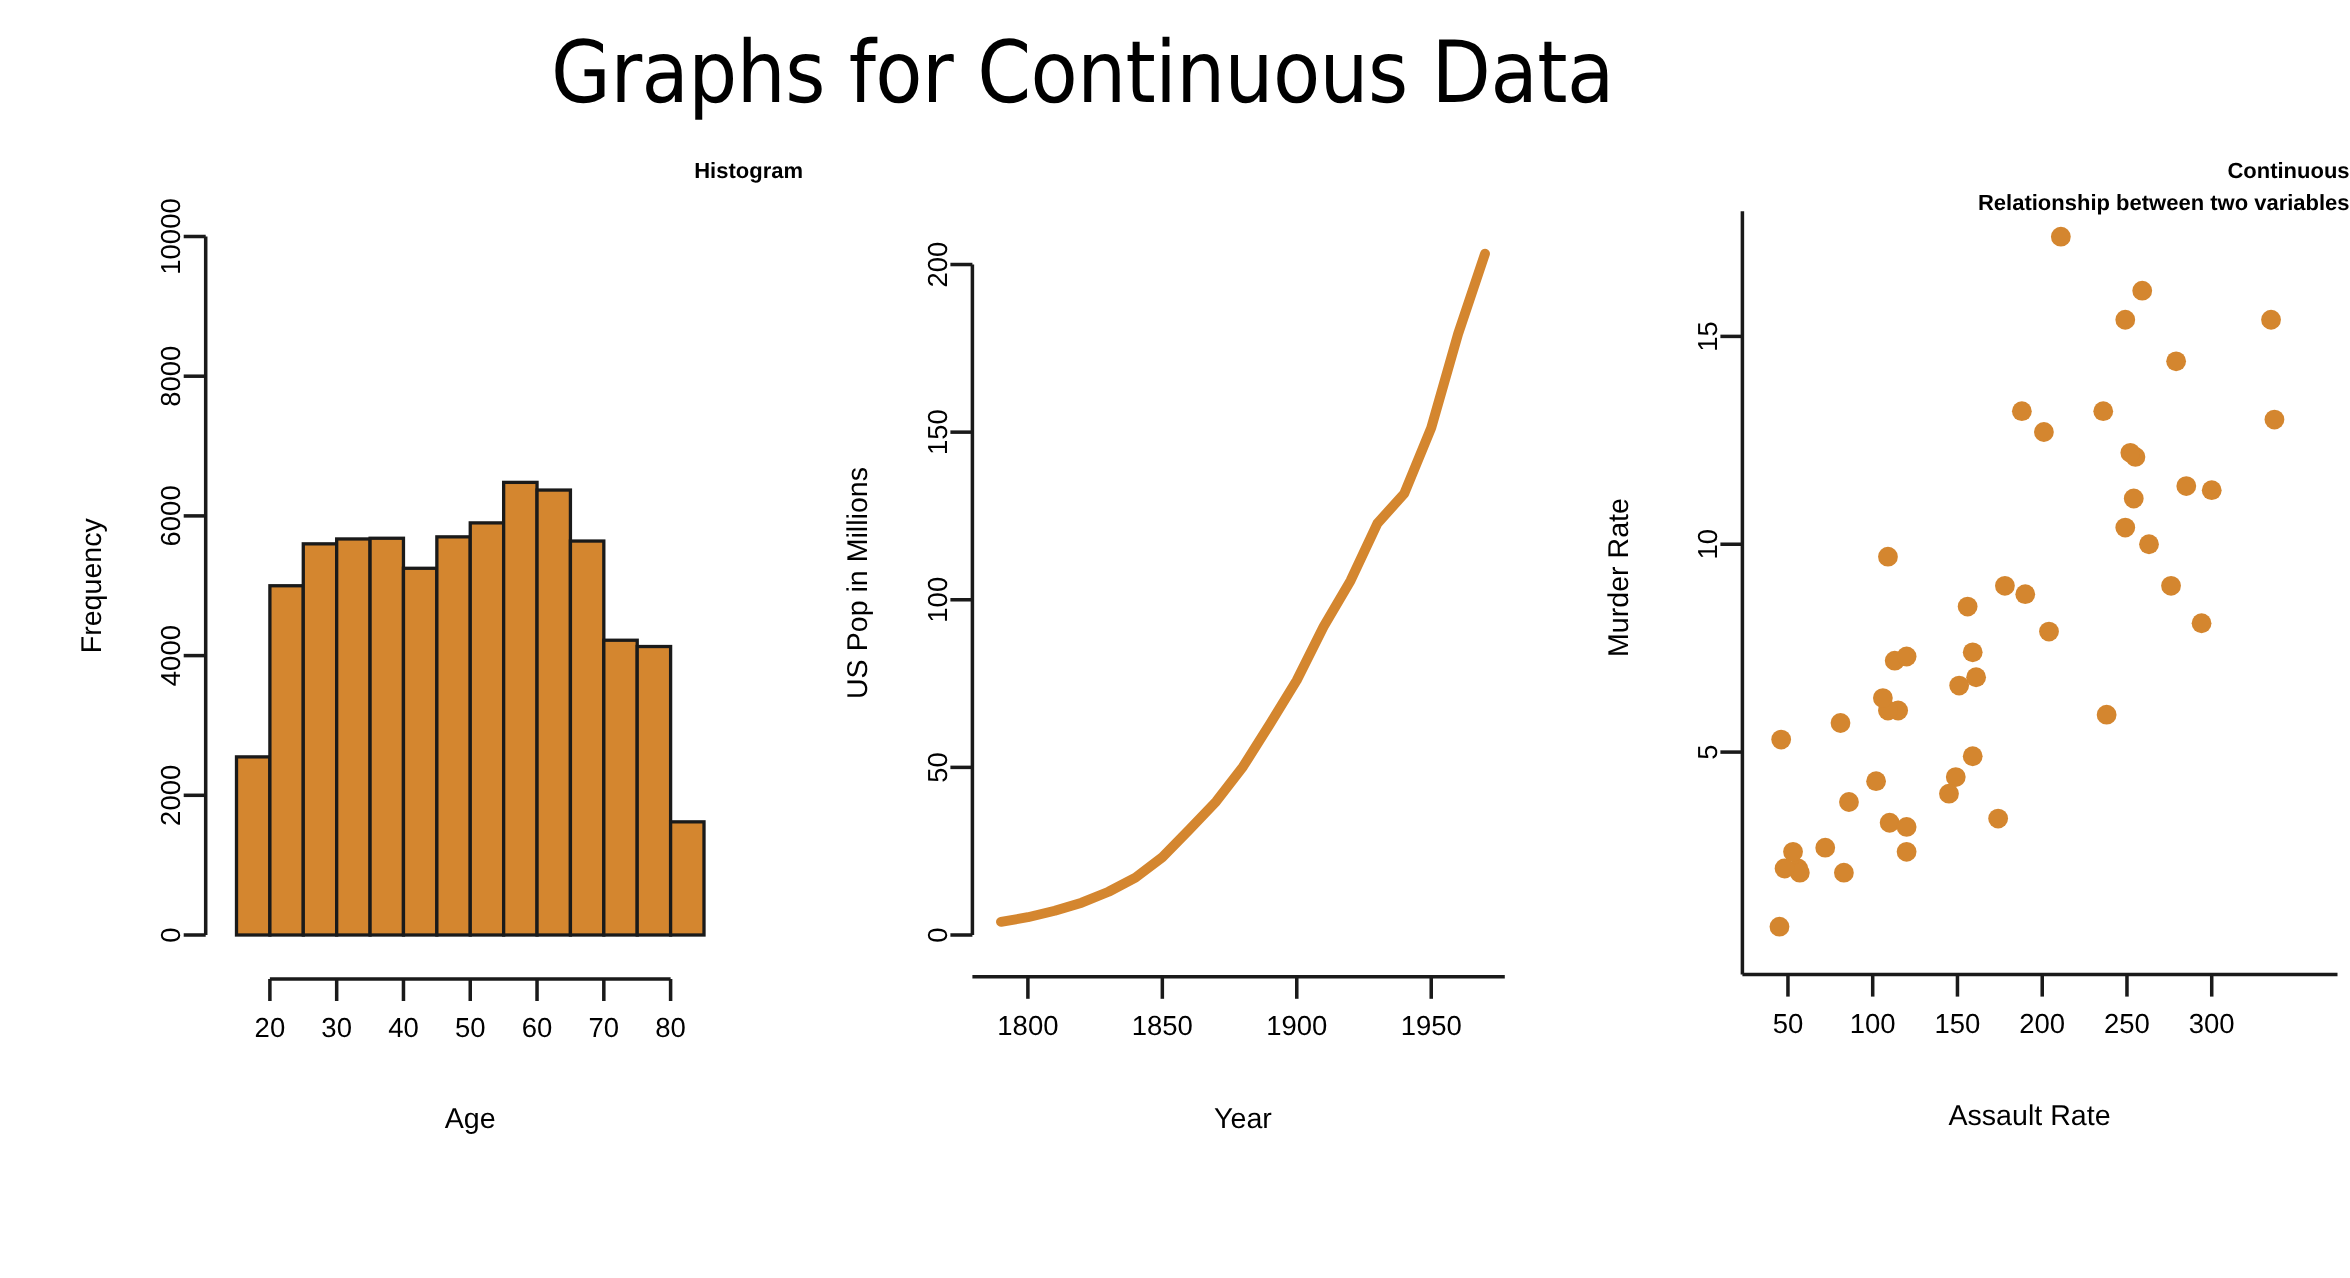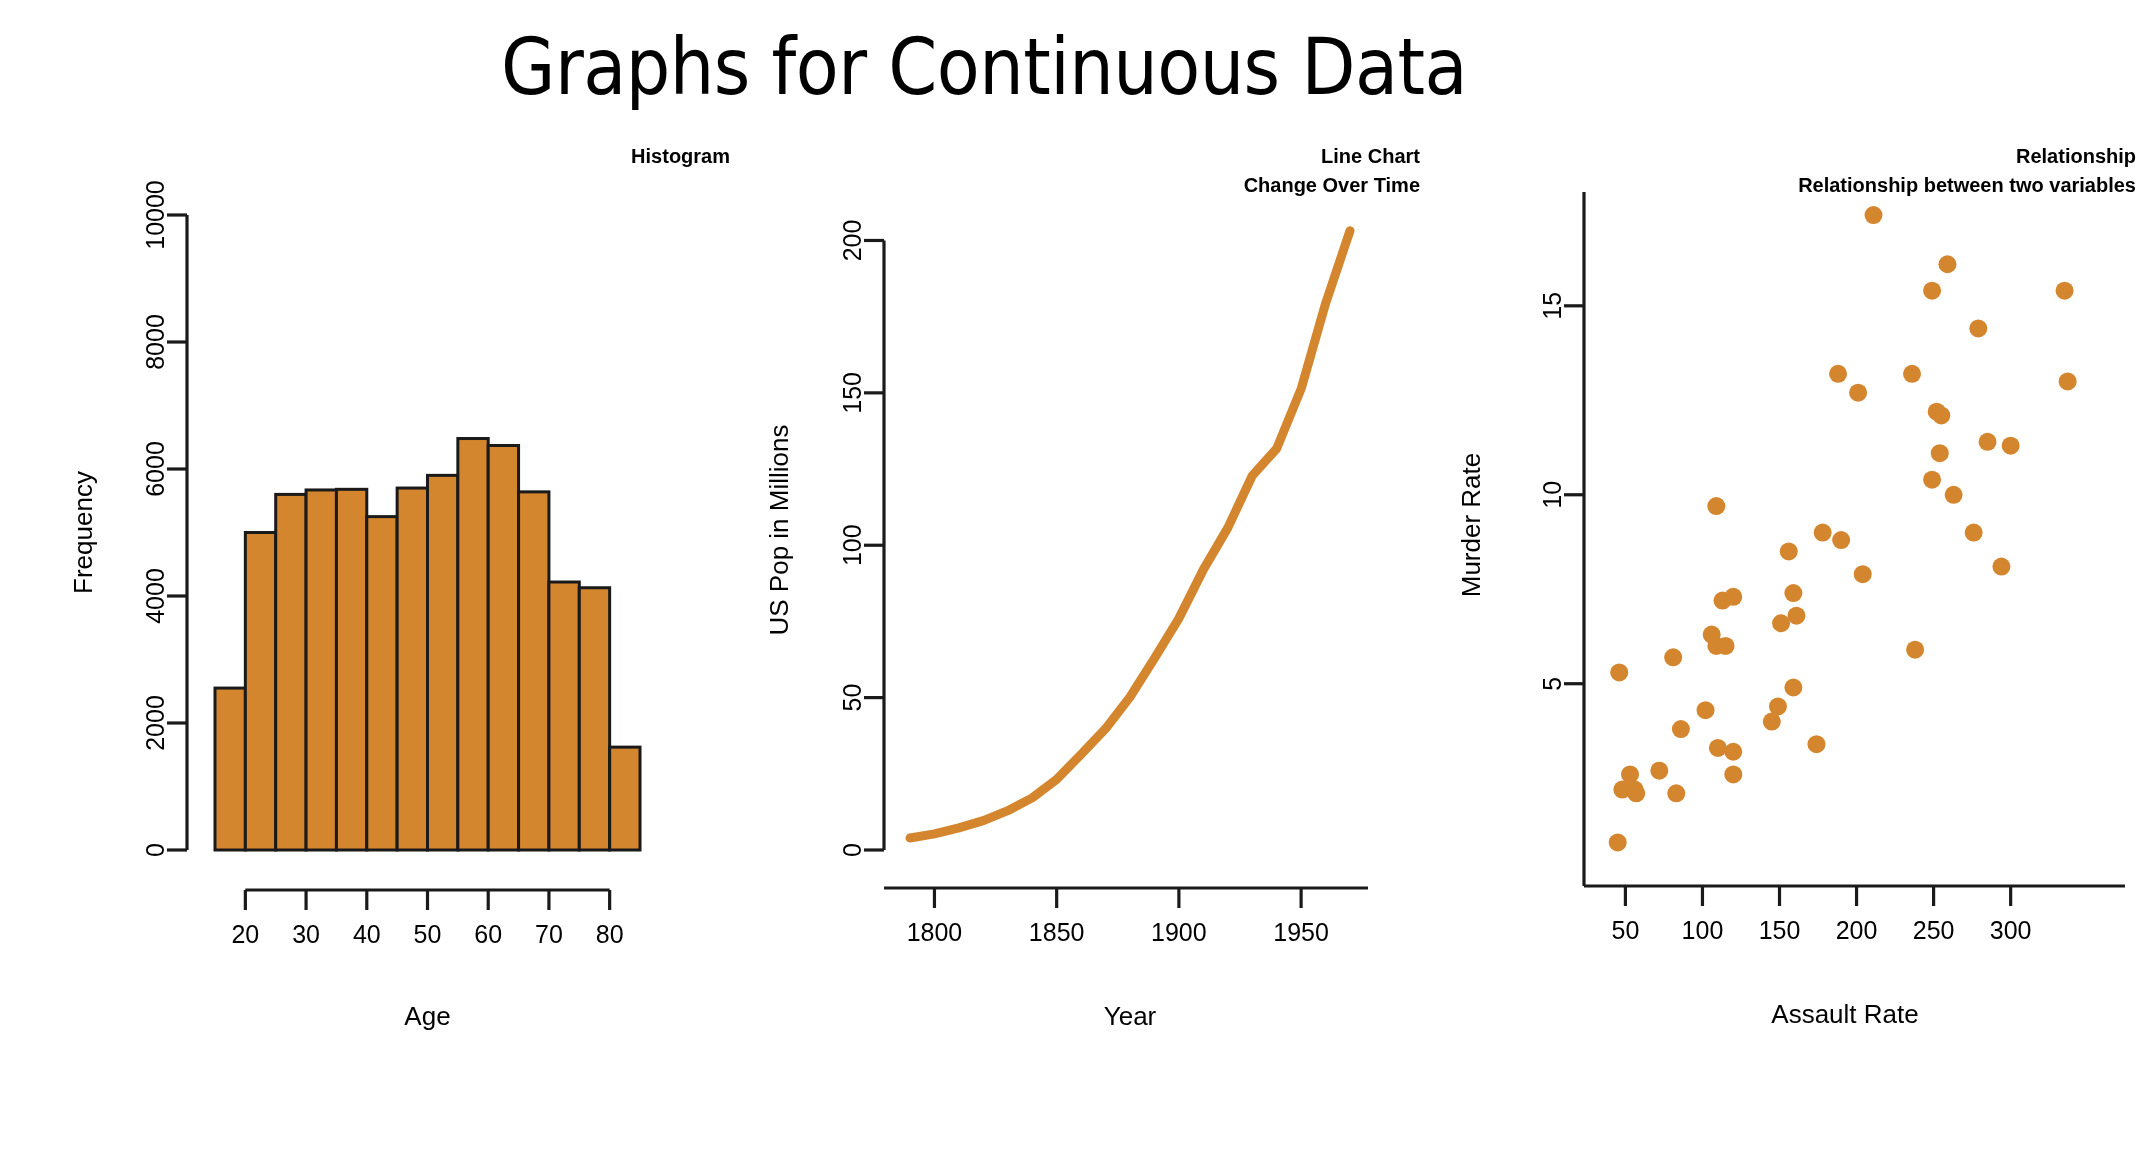--- a/index.html
+++ b/index.html
@@ -150,24 +150,20 @@
           <text x="508.92857142857144" y="783" text-anchor="middle" class="tick-text">70</text>
           <line x1="569.6428571428571" y1="730" x2="569.6428571428571" y2="750" class="tick-line"></line>
           <text x="569.6428571428571" y="783" text-anchor="middle" class="tick-text">80</text>
         </g>
         <text x="387.5" y="865" text-anchor="middle" class="axis-title">Age</text>
         <text x="52" y="372.5" text-anchor="middle" transform="rotate(-90 52 372.5)" class="axis-title">Frequency</text>
       </svg>
   </div>
 
   <div class="panel" id="panel-line">
-    <div class="panel-title">
-      <span>Line Chart</span>
-      <span class="line2">Change Over Time</span>
-    </div>
     <svg class="panel-svg" id="svg-line" width="690" height="960" viewBox="0 0 690 960">
         <path d="M 180 678.0228571428571 L 204.44444444444446 673.8171428571428 L 228.88888888888889 667.9352380952381 L 253.33333333333331 660.6209523809524 L 277.77777777777777 650.6857142857143 L 302.22222222222223 637.8857142857142 L 326.66666666666663 619.2952380952381 L 351.1111111111111 594.3047619047619 L 375.55555555555554 568.7047619047619 L 400 537.0095238095238 L 424.44444444444446 498.3047619047619 L 448.8888888888889 458.3809523809524 L 473.3333333333333 409.6190476190476 L 497.77777777777777 367.8666666666667 L 522.2222222222222 315.752380952381 L 546.6666666666667 288.62857142857143 L 571.1111111111111 228.89523809523808 L 595.5555555555555 143.56190476190466 L 620 70.72380952380956" stroke="#D4862F" class="series-line"></path>
         <g>
           <path d="M 154 690 L 154 80.47619047619048" class="axis-line"></path>
           <line x1="154" y1="690" x2="134" y2="690" class="tick-line"></line>
           <text x="124" y="690" text-anchor="middle" dominant-baseline="middle" transform="rotate(-90 124 690)" class="tick-text">0</text>
           <line x1="154" y1="537.6190476190476" x2="134" y2="537.6190476190476" class="tick-line"></line>
           <text x="124" y="537.6190476190476" text-anchor="middle" dominant-baseline="middle" transform="rotate(-90 124 537.6190476190476)" class="tick-text">50</text>
           <line x1="154" y1="385.23809523809524" x2="134" y2="385.23809523809524" class="tick-line"></line>
           <text x="124" y="385.23809523809524" text-anchor="middle" dominant-baseline="middle" transform="rotate(-90 124 385.23809523809524)" class="tick-text">100</text>
@@ -187,21 +183,21 @@
           <line x1="571.1111111111111" y1="728" x2="571.1111111111111" y2="748" class="tick-line"></line>
           <text x="571.1111111111111" y="781" text-anchor="middle" class="tick-text">1950</text>
         </g>
         <text x="400" y="865" text-anchor="middle" class="axis-title">Year</text>
         <text x="58" y="370" text-anchor="middle" transform="rotate(-90 58 370)" class="axis-title">US Pop in Millions</text>
       </svg>
   </div>
 
   <div class="panel" id="panel-scatter">
     <div class="panel-title">
-      <span>Relationship</span>
+      <span>Continuous</span>
       <span class="line2">Relationship between two variables</span>
     </div>
     <svg class="panel-svg" id="svg-scatter" width="716" height="960" viewBox="0 0 716 960">
         <g>
           <circle cx="492.0327868852459" cy="213.83720930232562" r="9" fill="#D4862F"></circle>
           <circle cx="533.639344262295" cy="334.76744186046506" r="9" fill="#D4862F"></circle>
           <circle cx="581.4098360655737" cy="406.56976744186045" r="9" fill="#D4862F"></circle>
           <circle cx="421.1475409836065" cy="380.1162790697674" r="9" fill="#D4862F"></circle>
           <circle cx="553.672131147541" cy="372.5581395348837" r="9" fill="#D4862F"></circle>
           <circle cx="442.72131147540983" cy="414.12790697674416" r="9" fill="#D4862F"></circle>

